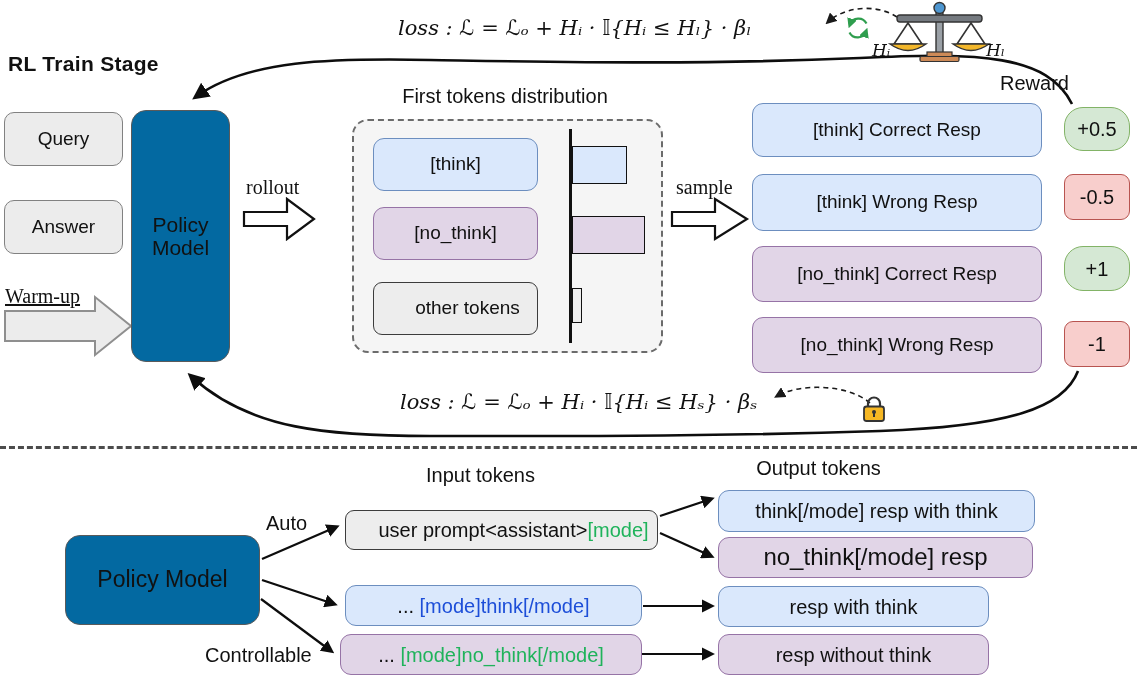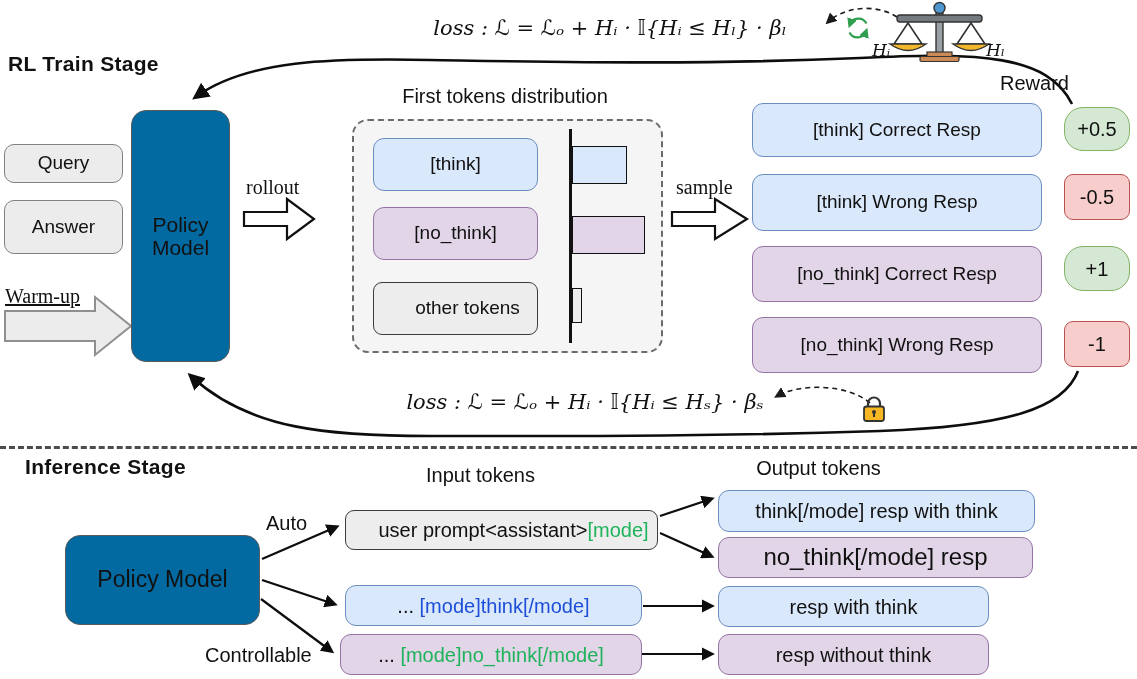--- a/index.html
+++ b/index.html
@@ -10,21 +10,21 @@
        text-align:center;font-size:19px;line-height:1.1;color:#111;}
   .think{background:#dae8fc;border:1.7px solid #6c8ebf;border-radius:11px;}
   .nothink{background:#e1d5e7;border:1.7px solid #9673a6;border-radius:11px;}
   .other{background:#ededed;border:1.9px solid #3c3c3c;border-radius:9px;padding-left:24px;}
   .gray{background:#ececec;border:1.7px solid #818181;border-radius:10px;}
   .cream{background:#0369a1;border:1.9px solid #5a5a5a;border-radius:15px;font-size:21px;}
   .pos{background:#d5e8d4;border:1.9px solid #82b366;border-radius:19px;font-size:20px;}
   .neg{background:#f8cecc;border:1.9px solid #b85450;border-radius:9px;font-size:20px;}
   .stage-title{position:absolute;font-weight:bold;font-size:21px;letter-spacing:0.3px;}
   .formula{position:absolute;font-family:"DejaVu Serif","DejaVu Sans",serif;font-style:italic;
-           font-size:21px;text-align:center;white-space:nowrap;}
+           font-size:21px;white-space:nowrap;}
   .serif-label{position:absolute;font-family:"Liberation Serif",serif;font-size:20px;}
   .plain-label{position:absolute;font-size:20px;}
   .col-title{position:absolute;font-size:20px;text-align:center;}
   .scale-label{position:absolute;font-family:"DejaVu Serif",serif;font-style:italic;font-size:17px;}
   .dashed-box{position:absolute;border:2px dashed #6b6b6b;border-radius:16px;background:#f5f5f5;box-sizing:border-box;}
   .axis{position:absolute;background:#111;}
   .bar{position:absolute;box-sizing:border-box;border:1.6px solid #111;}
   .bar.b-think{background:#dae8fc;}
   .bar.b-nothink{background:#e1d5e7;}
   .bar.b-other{background:#ededed;}
@@ -97,21 +97,21 @@
       <rect x="873" y="413" width="2" height="4" fill="#333"></rect>
     </g>
   </svg>
 
   <div class="stage-title" style="left:8px;top:52px;">RL Train Stage</div>
 
   <div class="formula" style="left:398px;top:16px;width:424px;">loss : ℒ = ℒₒ + Hᵢ · 𝕀{Hᵢ ≤ Hₗ} · βₗ</div>
   <div class="scale-label" style="left:872px;top:40px;">Hᵢ</div>
   <div class="scale-label" style="left:986px;top:40px;">Hₗ</div>
 
-  <div class="box gray" style="left:4px;top:144px;width:119px;height:39px;">Query</div>
+  <div class="box gray" style="left:4px;top:112px;width:119px;height:54px;">Query</div>
   <div class="box gray" style="left:4px;top:200px;width:119px;height:54px;">Answer</div>
   <div class="box cream" style="left:131px;top:110px;width:99px;height:252px;padding:0 8px;">Policy Model</div>
 
   <div class="serif-label" style="left:5px;top:285px;text-decoration:underline;">Warm-up</div>
   <div class="serif-label" style="left:246px;top:176px;">rollout</div>
   <div class="serif-label" style="left:676px;top:176px;">sample</div>
 
   <div class="col-title" style="left:340px;top:85px;width:330px;">First tokens distribution</div>
   <div class="dashed-box" style="left:352px;top:119px;width:311px;height:234px;"></div>
   <div class="box think" style="left:373px;top:138px;width:165px;height:53px;">[think]</div>
@@ -131,21 +131,20 @@
   <div class="plain-label" style="left:1000px;top:72px;">Reward</div>
   <div class="box pos" style="left:1064px;top:107px;width:66px;height:44px;">+0.5</div>
   <div class="box neg" style="left:1064px;top:174px;width:66px;height:46px;">-0.5</div>
   <div class="box pos" style="left:1064px;top:246px;width:66px;height:45px;">+1</div>
   <div class="box neg" style="left:1064px;top:321px;width:66px;height:46px;">-1</div>
 
   <div class="formula" style="left:400px;top:390px;width:370px;">loss : ℒ = ℒₒ + Hᵢ · 𝕀{Hᵢ ≤ Hₛ} · βₛ</div>
 
   <div class="divider"></div>
 
-  <div class="stage-title" style="left:25px;top:455px;">Inference Stage</div>
   <div class="box cream" style="left:65px;top:535px;width:195px;height:90px;font-size:23px;">Policy Model</div>
 
   <div class="plain-label" style="left:266px;top:512px;">Auto</div>
   <div class="plain-label" style="left:205px;top:644px;">Controllable</div>
 
   <div class="col-title" style="left:398px;top:464px;width:165px;">Input tokens</div>
   <div class="col-title" style="left:736px;top:457px;width:165px;">Output tokens</div>
 
   <div class="box other iotext" style="left:345px;top:510px;width:313px;height:40px;">
     <span>user prompt&lt;assistant&gt;</span>

